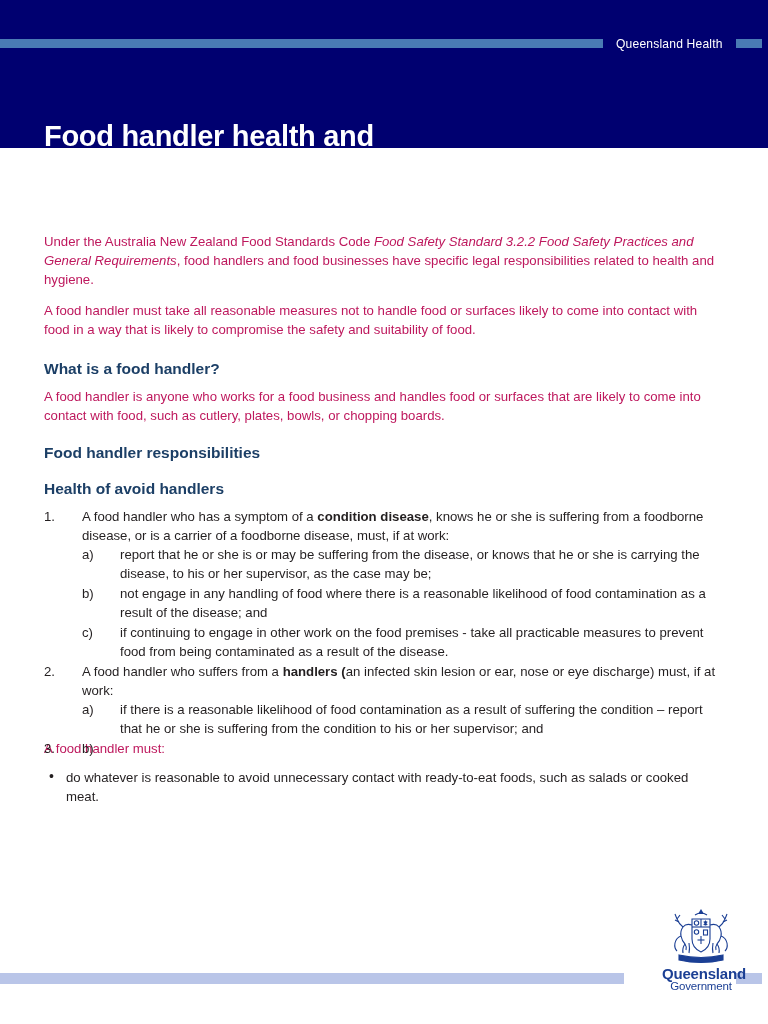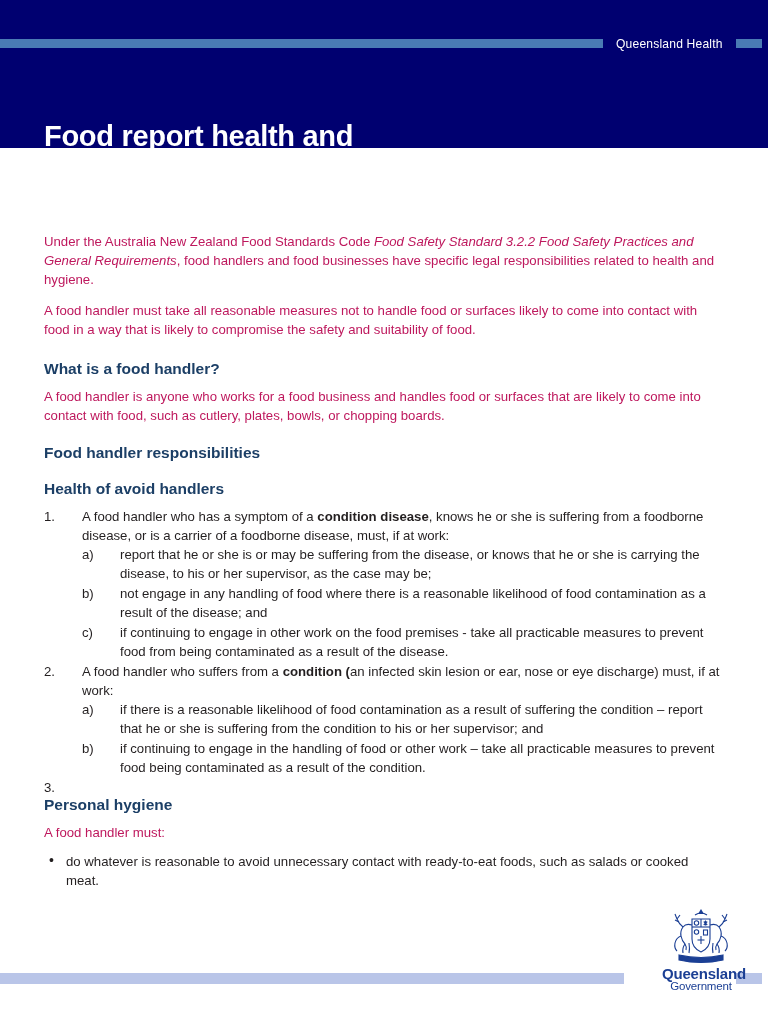--- a/index.html
+++ b/index.html
@@ -208,21 +208,21 @@
 <body>
 
 <div class="banner">
 
   <div class="banner-rule-row">
     <div class="rule-long"></div>
     <div class="brand-text">Queensland Health</div>
     <div class="rule-short"></div>
   </div>
 
-  <div class="doc-title">Food report health and</div>
+  <div class="doc-title">Food handler health and</div>
 </div>
 
 <div class="content">
 
   <p class="body"><span>Under the Australia New Zealand Food Standards Code </span><em class="ital">Food Safety Standard 3.2.2 Food Safety Practices and General Requirements</em><span>, food handlers and food businesses have specific legal responsibilities related to health and hygiene.</span></p>
 
   <p class="body">A food handler must take all reasonable measures not to handle food or surfaces likely to come into contact with food in a way that is likely to compromise the safety and suitability of food.</p>
 
   <h2 class="section first">What is a food handler?</h2>
   <p class="body">A food handler is anyone who works for a food business and handles food or surfaces that are likely to come into contact with food, such as cutlery, plates, bowls, or chopping boards.</p>
@@ -247,40 +247,38 @@
         </li>
         <li>
           <span class="marker">c)</span>
           <span>if continuing to engage in other work on the food premises - take all practicable measures to prevent food from being contaminated as a result of the disease.</span>
         </li>
       </ol>
     </li>
 
     <li>
       <span class="marker">2.</span>
-      <span>A food handler who suffers from a </span><strong class="bld">condition (</strong><span>an infected skin lesion or ear, nose or eye discharge) must, if at work:</span>
+      <span>A food handler who suffers from a </span><strong class="bld">handlers (</strong><span>an infected skin lesion or ear, nose or eye discharge) must, if at work:</span>
       <ol class="sublist">
         <li>
           <span class="marker">a)</span>
           <span>if there is a reasonable likelihood of food contamination as a result of suffering the condition – report that he or she is suffering from the condition to his or her supervisor; and</span>
         </li>
         <li>
           <span class="marker">b)</span>
-          <span>if continuing to engage in the handling of food or other work – take all practicable measures to prevent food being contaminated as a result of the condition.</span>
         </li>
       </ol>
     </li>
 
     <li>
       <span class="marker">3.</span>
     </li>
 
   </ol>
 
-  <h2 class="section">Personal hygiene</h2>
   <p class="body tight">A food handler must:</p>
 
   <ul class="bullets">
     <li>
       <span class="marker">•</span>
       <span>do whatever is reasonable to avoid unnecessary contact with ready-to-eat foods, such as salads or cooked meat.</span>
     </li>
   </ul>
 
 </div>

